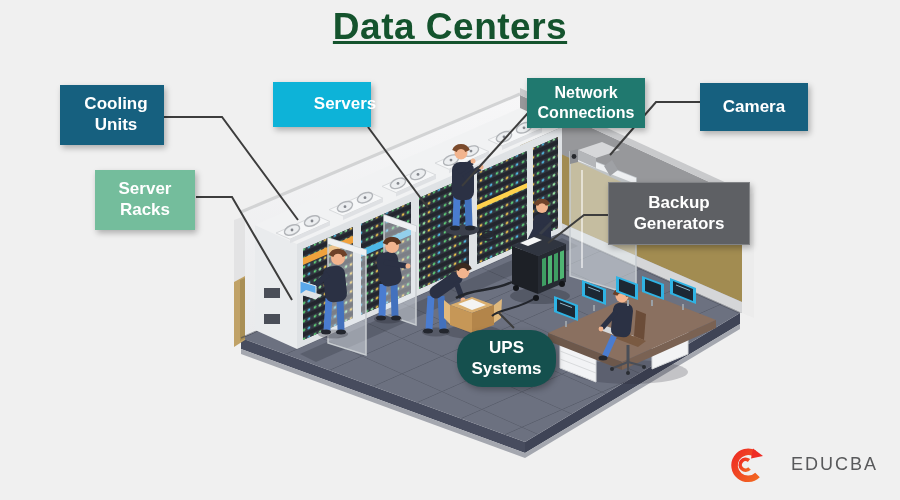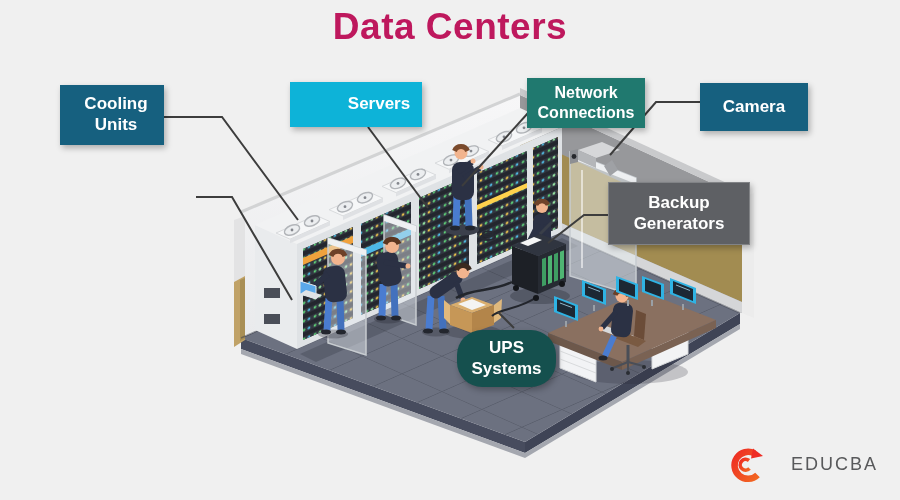--- a/index.html
+++ b/index.html
@@ -6,21 +6,21 @@
   body{width:900px;height:500px;overflow:hidden;background:#f0f0f0;
        font-family:"Liberation Sans",sans-serif;}
   #stage{position:relative;width:900px;height:500px;background:#f0f0f0;}
   #scene{position:absolute;left:0;top:0;}
   .title{position:absolute;top:6px;left:50%;transform:translateX(-50%);
          font-size:37px;font-weight:bold;letter-spacing:.5px;white-space:nowrap;}
   .label{position:absolute;display:flex;align-items:center;justify-content:center;
          text-align:center;color:#fff;font-weight:bold;font-size:17px;line-height:1.22;
          box-shadow:2px 3px 6px rgba(0,0,0,.28);padding:0 2px;box-sizing:border-box;}
   .lbl-cooling{left:60px;top:85px;width:104px;height:60px;padding-left:10px;}
-  .lbl-servers{left:290px;top:82px;width:132px;height:45px;padding-left:48px;}
+  .lbl-servers{left:273px;top:82px;width:98px;height:45px;padding-left:48px;}
   .lbl-network{left:527px;top:78px;width:118px;height:50px;font-size:16px;}
   .lbl-camera{left:700px;top:83px;width:108px;height:48px;}
   .lbl-racks{left:95px;top:170px;width:100px;height:60px;}
   .lbl-backup{left:608px;top:182px;width:142px;height:63px;border:1px solid rgba(255,255,255,.22);}
   .lbl-ups{left:457px;top:330px;width:99px;height:57px;}
   .brand{position:absolute;right:22px;bottom:14px;display:flex;align-items:center;gap:24px;}
   .brand-text{font-size:18px;letter-spacing:2px;color:#58595b;}
 </style>
 </head>
 <body>
@@ -324,26 +324,27 @@
     <path d="M163,117 L222,117 L298,220"></path>
     <path d="M368,127 L428,208"></path>
     <path d="M528,113 L462,186"></path>
     <path d="M700,102 L656,102 L610,155"></path>
     <path d="M196,197 L232,197 L292,300"></path>
     <path d="M608,215 L584,215 L548,243"></path>
     <path d="M514,328 L498,312"></path>
   </g>
 </svg>
 
-<div class="title" style="color: #be185d;">Data Centers</div>
+<div class="title" style="color: #14532d; text-decoration: underline;">Data Centers</div>
 
 <div class="label lbl-cooling" style="background-color: rgb(22, 96, 127);">Cooling Units</div>
 <div class="label lbl-servers" style="background-color: rgb(13, 179, 216);">Servers</div>
 <div class="label lbl-network" style="background-color: rgb(32, 121, 111);">Network Connections</div>
 <div class="label lbl-camera" style="background-color: rgb(22, 96, 127);">Camera</div>
+<div class="label lbl-racks" style="background-color: rgb(116, 189, 156);">Server Racks</div>
 <div class="label lbl-backup" style="background-color: rgb(94, 96, 100);">Backup Generators</div>
 <div class="label lbl-ups" style="background-color: rgb(21, 80, 78); border-radius: 25px;">UPS Systems</div>
 
 <div class="brand">
   <svg width="40" height="44" viewBox="0 0 40 44">
     <defs>
       <linearGradient id="lg" x1="0" y1="0" x2="1" y2="1">
         <stop offset="0" stop-color="#ee2c24"></stop>
             <stop offset="1" stop-color="#f26722"></stop>
       </linearGradient>

